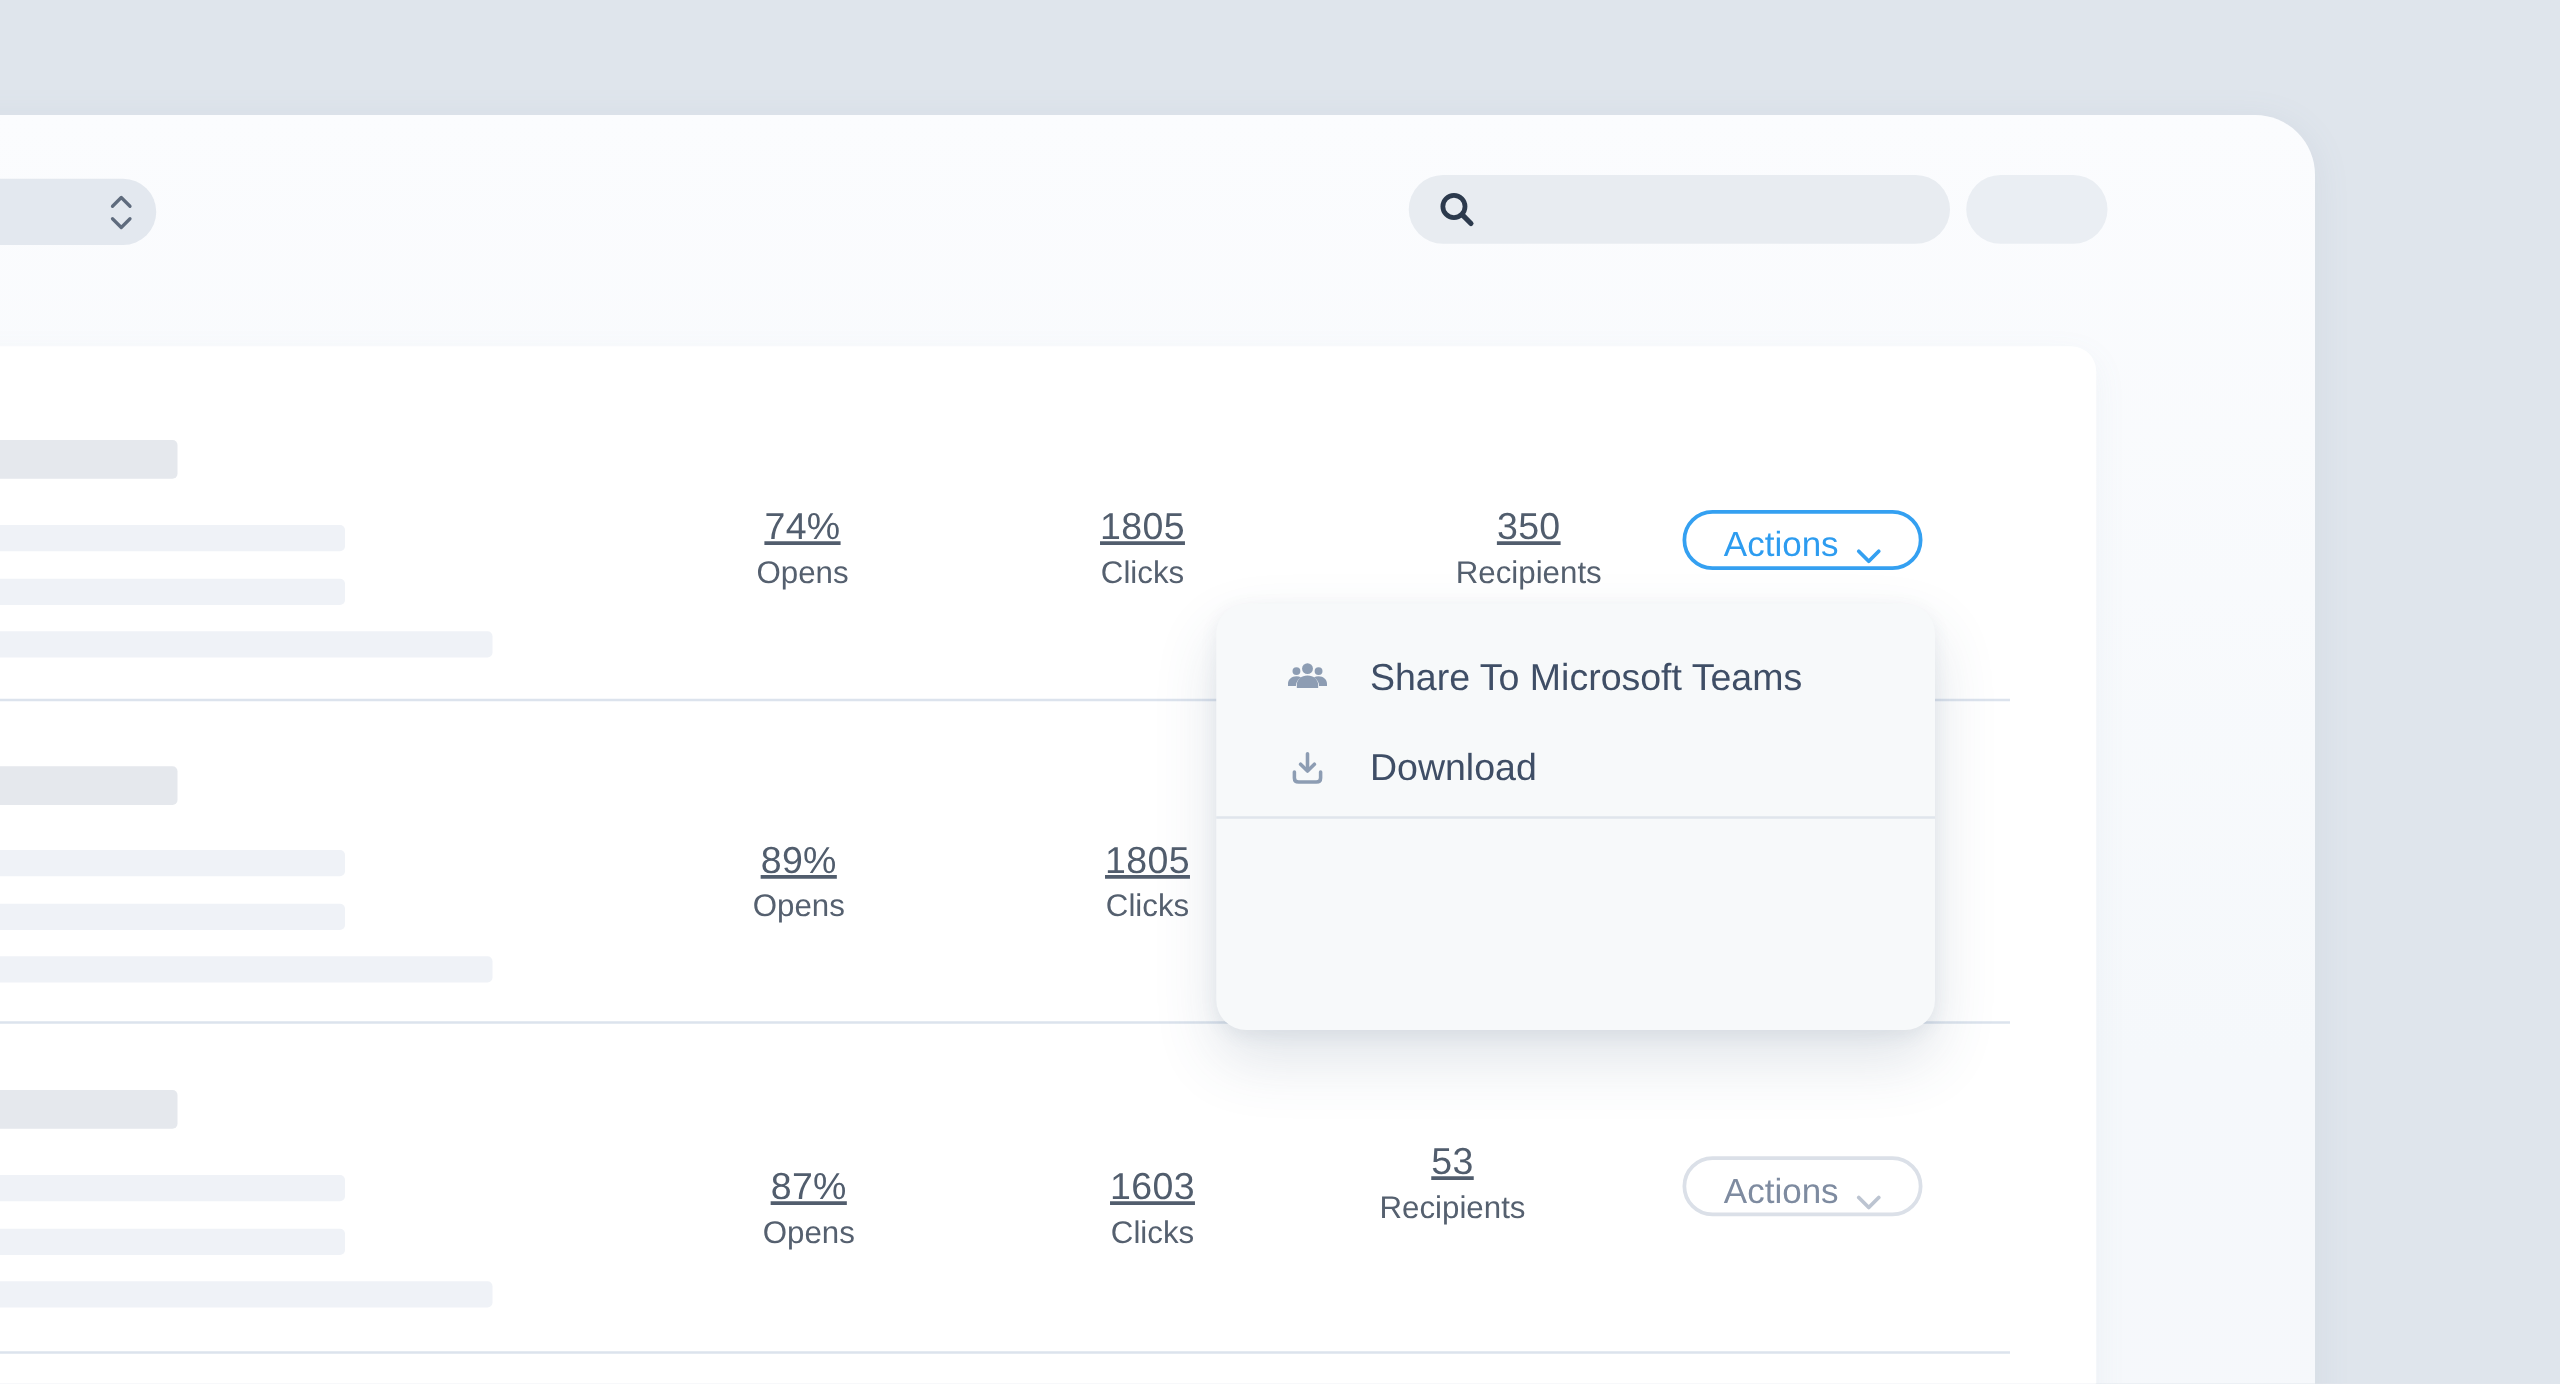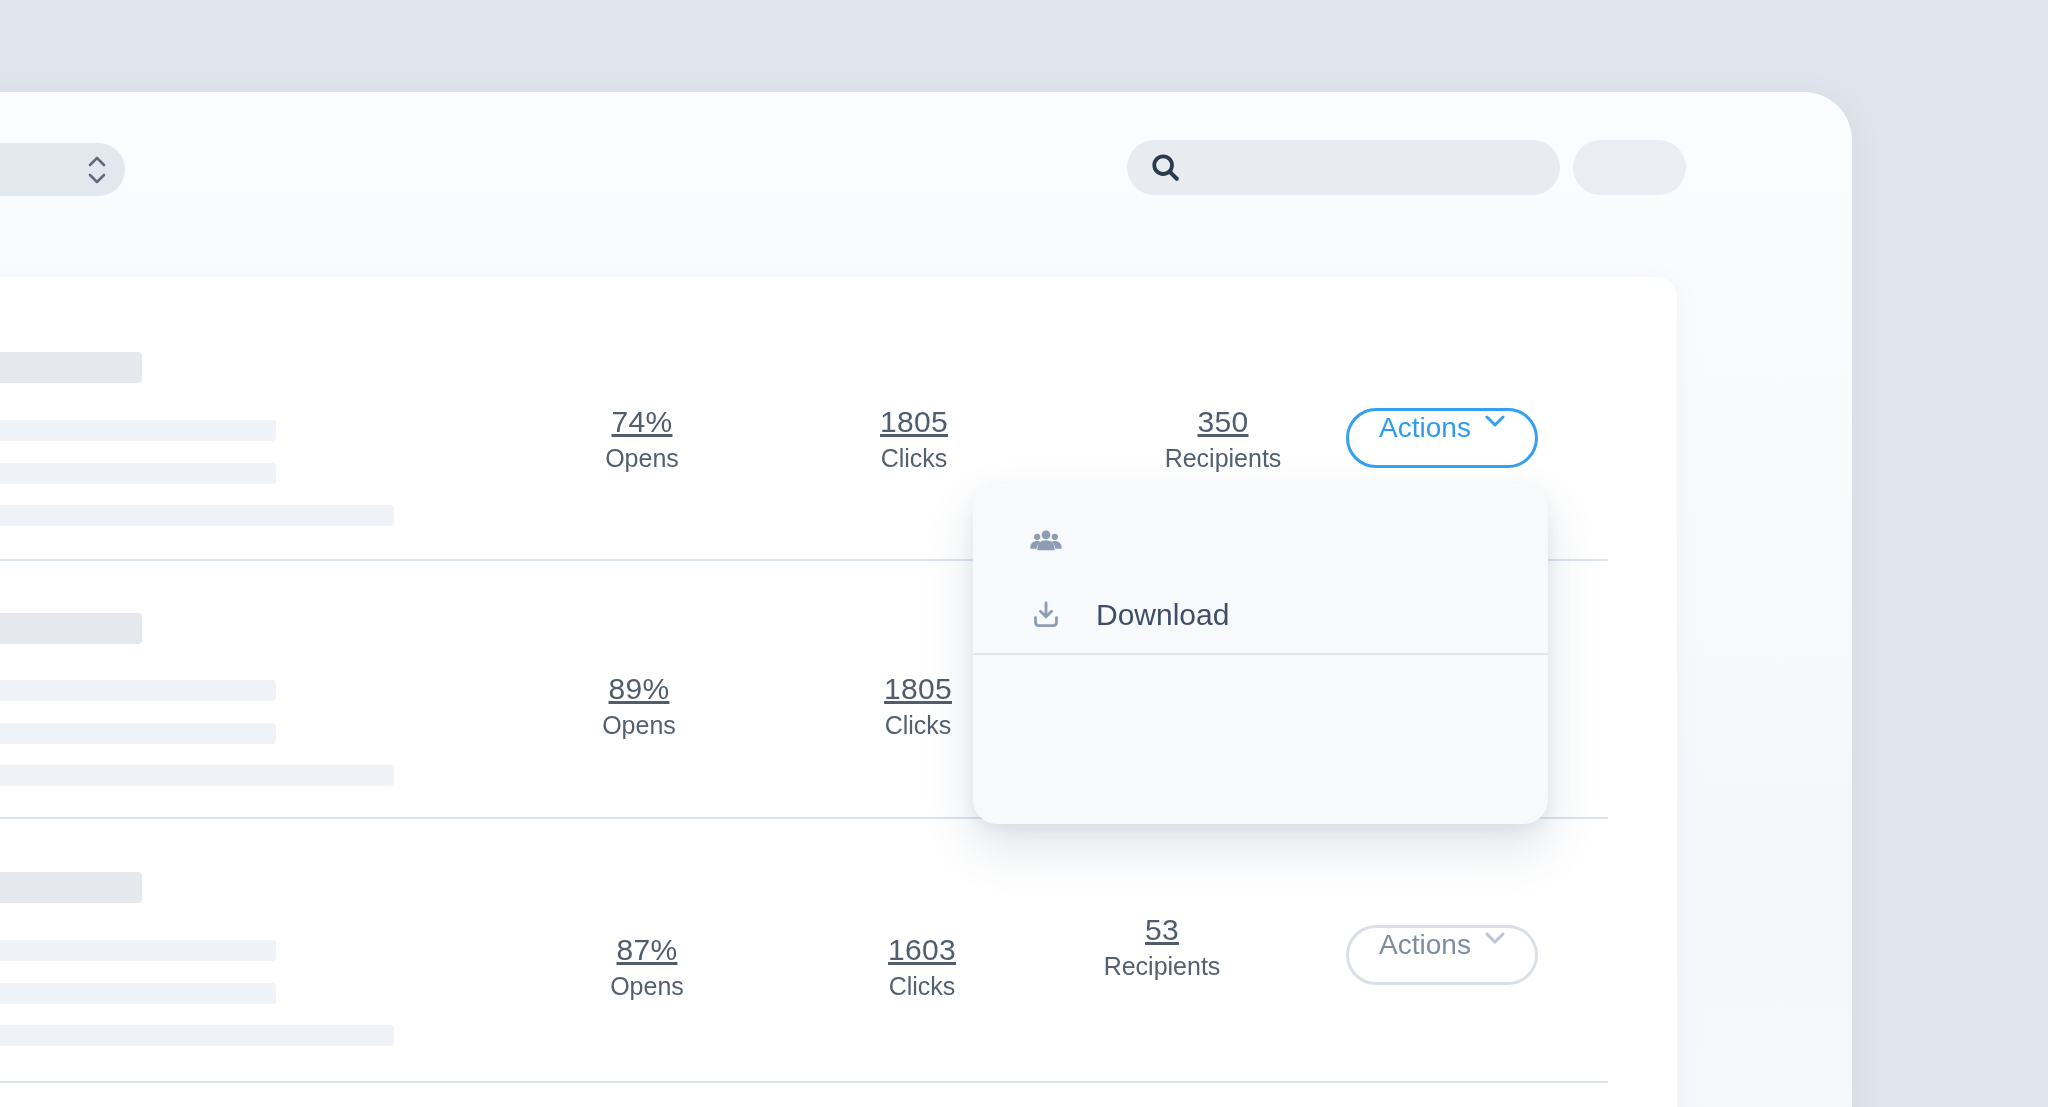--- a/index.html
+++ b/index.html
@@ -45,22 +45,22 @@
   
   .skel{position:absolute;left:-50px;border-radius:0 4px 4px 0;}
   .skel.title{height:31px;background:#e5e8ed;}
   .skel.line{height:21px;background:#eff2f7;}
   
   .stat{position:absolute;width:220px;text-align:center;color:#515d6d;}
   .stat .v{font-size:30px;line-height:36px;letter-spacing:.3px;text-decoration:underline;}
   .stat .l{font-size:25px;line-height:32px;margin-top:2px;color:#55606f;}
   
   .btn-actions{
-    position:absolute;left:1346px;width:192px;height:60px;border-radius:30px;
-    display:flex;align-items:flex-start;justify-content:center;gap:14px;
+    position:absolute;left:1346px;width:192px;height:48px;border-radius:30px;
+    display:flex;align-items:flex-end;justify-content:center;gap:14px;
     font-size:28px;background:transparent;cursor:pointer;box-sizing:border-box;
     font-family:inherit;
   }
   .btn-actions.primary{border:3px solid #34a0f1;color:#2d9cf0;}
   .btn-actions.primary svg{stroke:#34a0f1;}
   .btn-actions.muted{border:3px solid #dbe0e8;color:#7e8ba0;}
   .btn-actions.muted svg{stroke:#bcc4d1;}
   .btn-actions svg{fill:none;stroke-width:3;stroke-linecap:round;stroke-linejoin:round;margin-top:3px;}
   
   .menu{
@@ -183,20 +183,21 @@
       <span class="ic">
         <svg width="36" height="36" viewBox="0 0 24 24">
           <circle class="icon-fill" cx="12" cy="6.6" r="2.9"></circle>
           <circle class="icon-fill" cx="6.1" cy="7.9" r="2.1"></circle>
           <circle class="icon-fill" cx="17.9" cy="7.9" r="2.1"></circle>
           <path class="icon-fill" d="M6.1 10.7c-2.6 0-4.5 1.8-4.5 4v1.1h4.2c.1-2 1.1-3.6 2.8-4.5-.7-.4-1.6-.6-2.5-.6z"></path>
           <path class="icon-fill" d="M17.9 10.7c2.6 0 4.5 1.8 4.5 4v1.1h-4.2c-.1-2-1.1-3.6-2.8-4.5.7-.4 1.6-.6 2.5-.6z"></path>
           <path class="icon-fill" d="M12 10.2c-3.3 0-5.7 2.2-5.7 5.1v1.6h11.4v-1.6c0-2.9-2.4-5.1-5.7-5.1z"></path>
         </svg>
       </span>
+      <span>Share To Microsoft Teams</span>
     </div>
 
     <div class="menu-item">
       <span class="ic">
         <svg width="34" height="34" viewBox="0 0 24 24">
           <path class="icon-stroke" d="M12 3.5v9.2"></path>
           <path class="icon-stroke" d="M8.1 9.4l3.9 3.9 3.9-3.9"></path>
           <path class="icon-stroke" d="M4.6 13.8v3.4c0 1.5 1 2.3 2.4 2.3h10c1.4 0 2.4-.8 2.4-2.3v-3.4"></path>
         </svg>
       </span>

